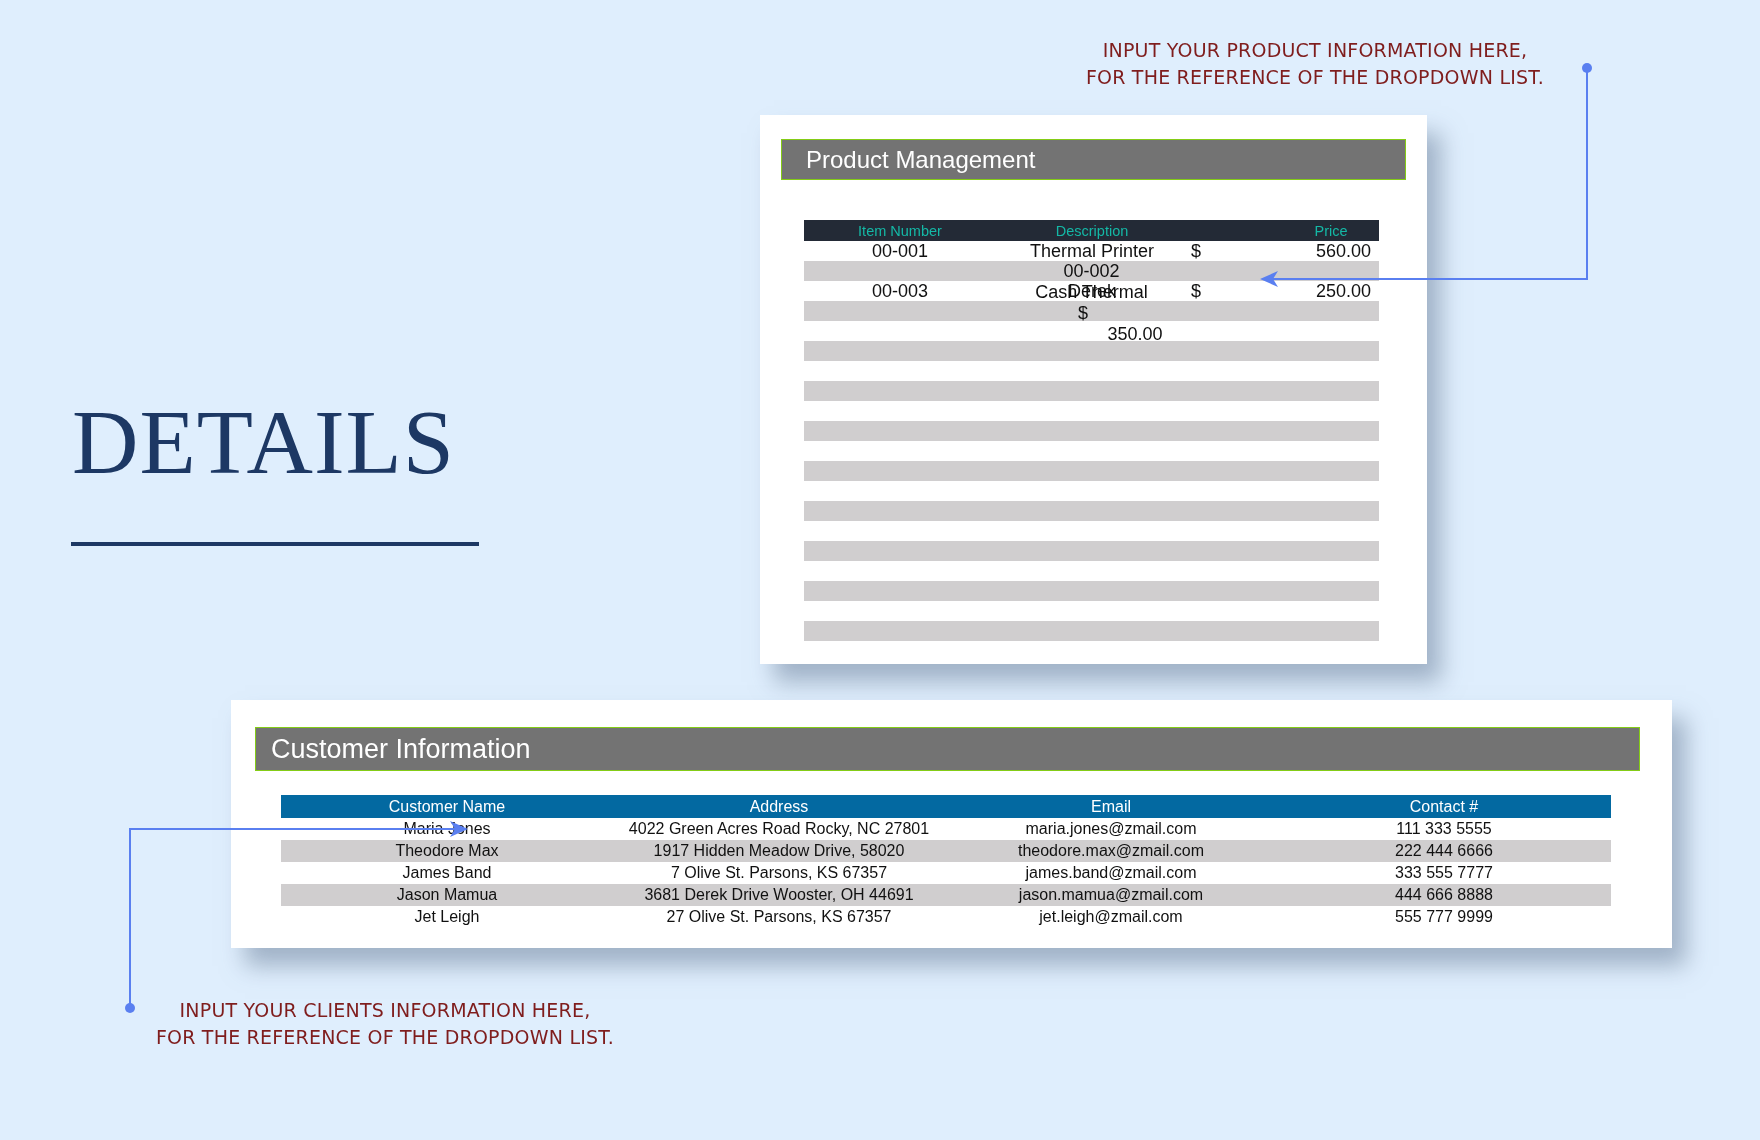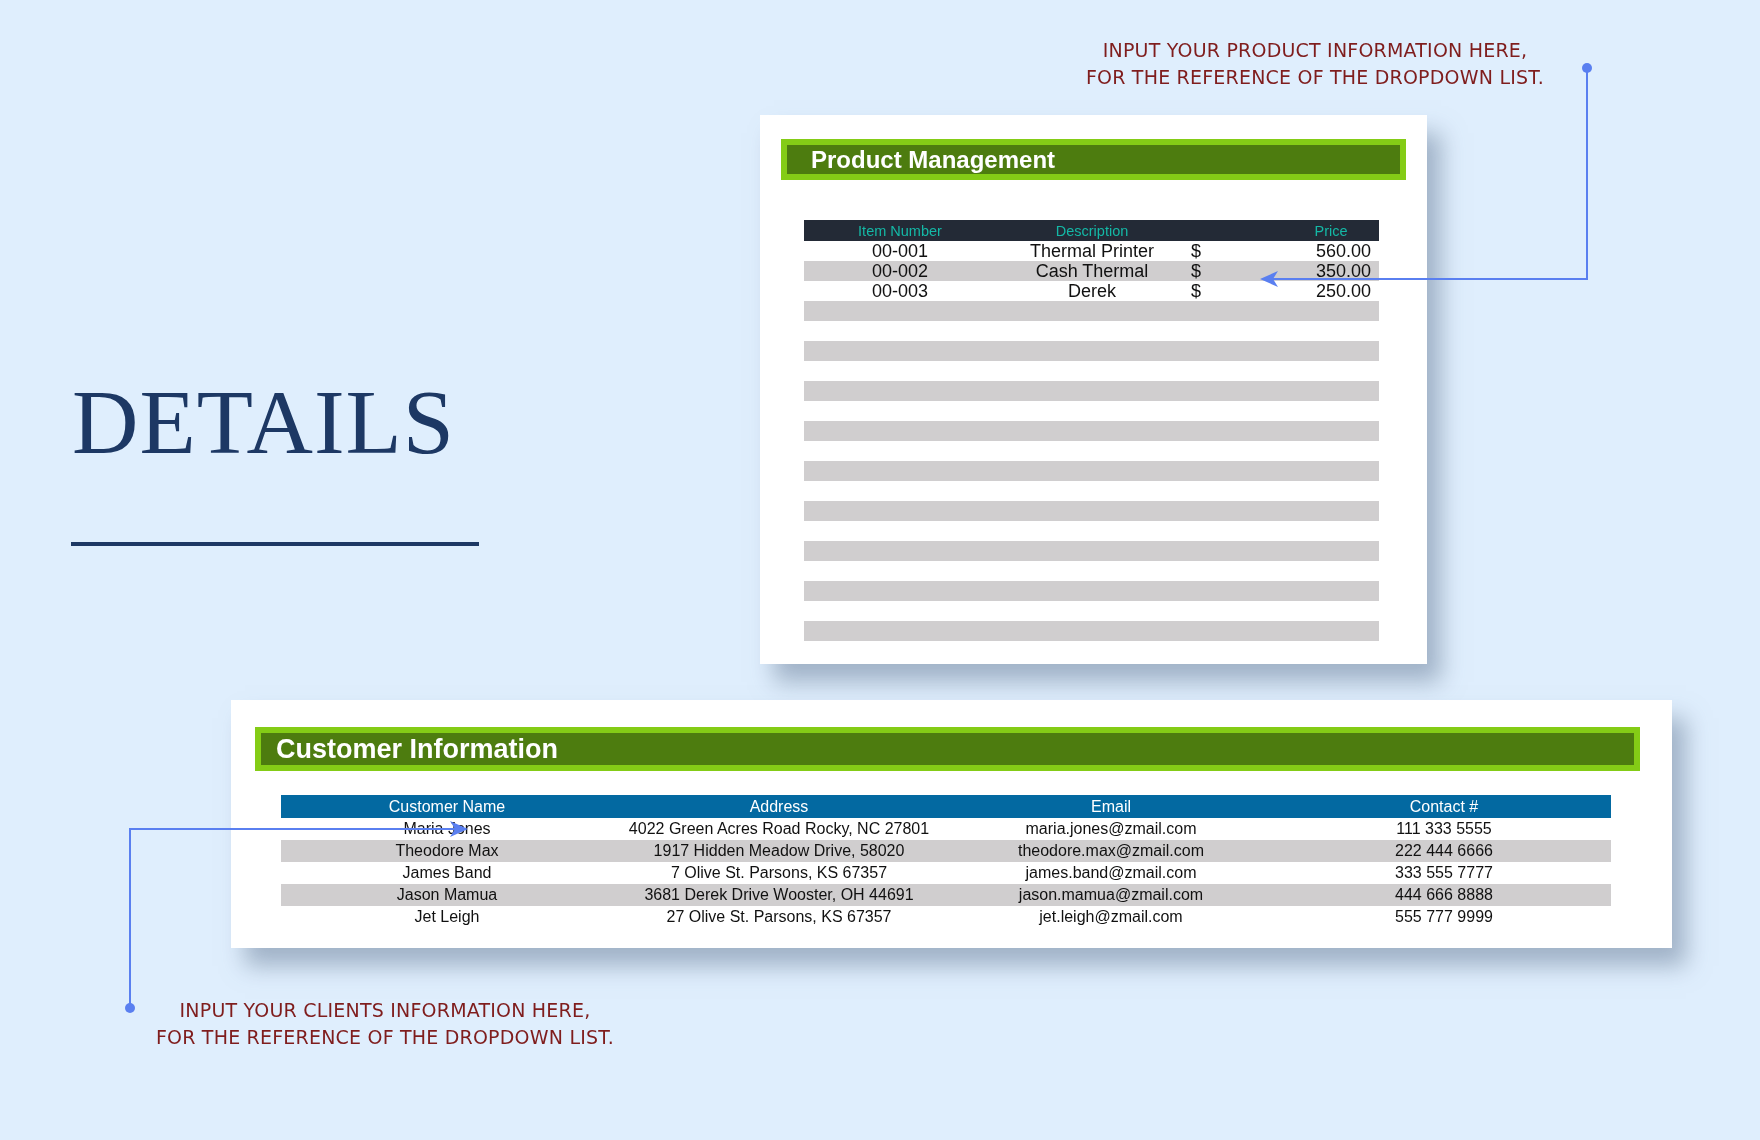--- a/index.html
+++ b/index.html
@@ -5,21 +5,21 @@
   html, body { margin: 0; padding: 0; }
   body {
     width: 1760px; height: 1140px; overflow: hidden; position: relative;
     background: #dfeefd;
     font-family: "Liberation Sans", sans-serif;
   }
   .abs { position: absolute; }
 
   
   .details-title {
-    left: 72px; top: 376px;
+    left: 72px; top: 396px;
     font-family: "Liberation Serif", "DejaVu Serif", serif;
     font-size: 92px; color: #1d3864; letter-spacing: 1px; line-height: 1;
     margin: 0; font-weight: normal;
   }
   .details-rule { left: 71px; top: 542px; width: 408px; height: 4px; background: #1d3864; }
 
   
   .callout {
     font-family: "DejaVu Sans", sans-serif;
     font-size: 19px; color: #7f1d1d; text-align: center; line-height: 27px;
@@ -33,32 +33,32 @@
 
   
   .card {
     background: #fff;
     box-shadow: 14px 18px 22px rgba(110,130,155,0.55);
   }
   .card-product { left: 760px; top: 115px; width: 667px; height: 549px; }
   .card-customer { left: 231px; top: 700px; width: 1441px; height: 248px; }
 
   .title-bar {
-    background: #4d7c0f; color: #fff; font-weight: bold;
+    background: #737373; color: #fff; font-weight: normal;
     display: flex; align-items: center; box-sizing: border-box;
-    border: 6px solid #84cc16;
+    border: 1px solid #84cc16;
   }
   .title-bar-product { left: 21px; top: 24px; width: 625px; height: 41px; font-size: 24px; padding-left: 24px; }
   .title-bar-customer { left: 24px; top: 27px; width: 1385px; height: 44px; font-size: 27px; padding-left: 15px; }
 
   
   .ptable { left: 44px; top: 105px; width: 575px; }
   .prow { display: flex; height: 20px; align-items: center; font-size: 18px; color: #111; }
   .prow.head { background: #232a36; color: #14b8a6; height: 21px; font-size: 14.5px; }
-  .prow.alt { background: #d0cecf; }
+  .prow.alt { background: #d0cecf; flex-direction: column; }
   .pc-item { width: 192px; text-align: center; }
   .pc-desc { width: 192px; text-align: center; }
   .pc-cur { width: 30px; padding-left: 3px; text-align: left; }
   .pc-price { width: 158px; text-align: right; padding-right: 8px; box-sizing: border-box; }
   .prow.head .pc-price-head { width: 191px; text-align: center; padding-left: 95px; box-sizing: border-box; }
   .prow.empty { background: transparent; height: 40px; position: relative; }
   .prow.empty::after {
     content: ""; position: absolute; left: 0; right: 0; bottom: 0; height: 20px; background: #d0cecf;
   }
 

